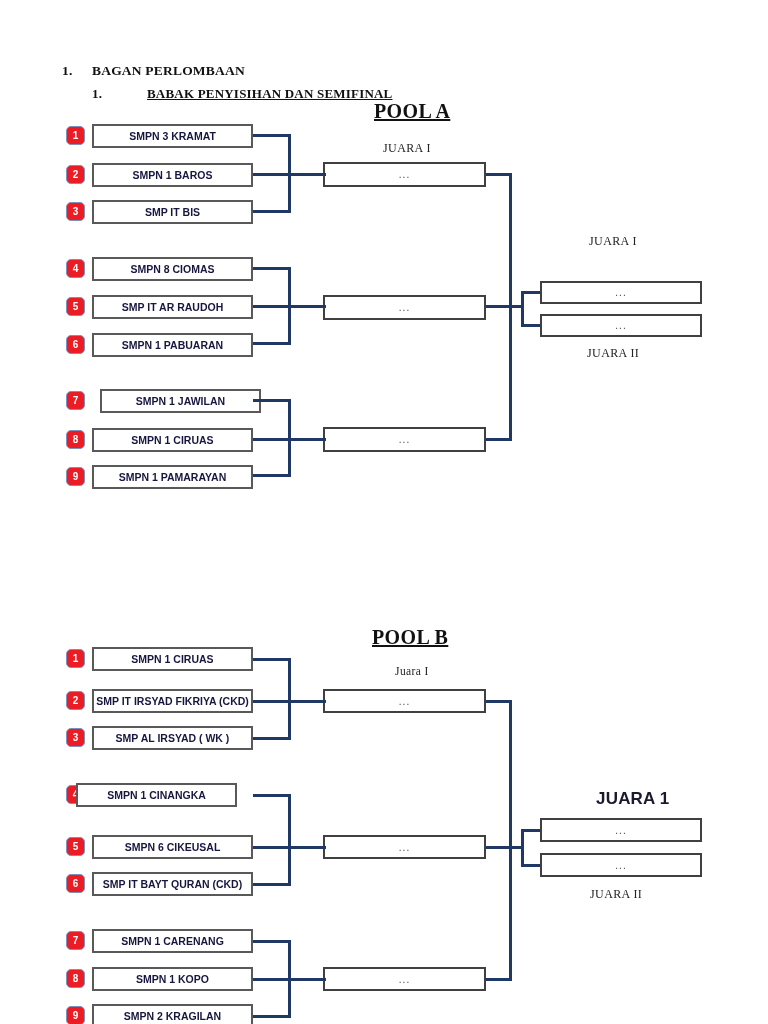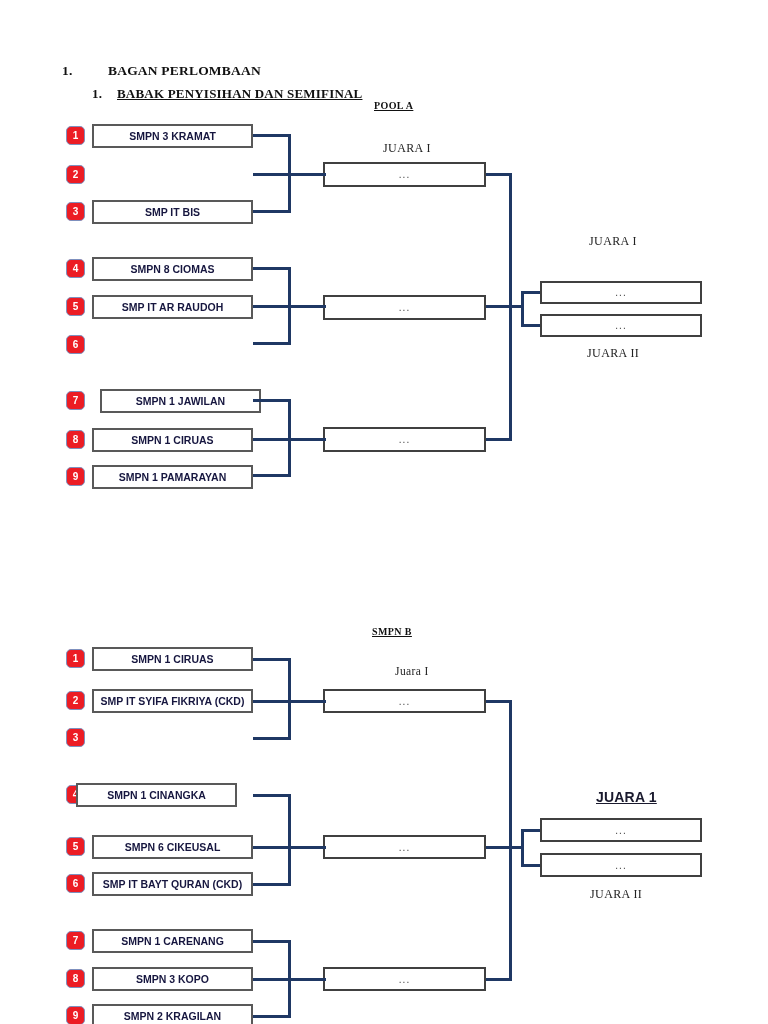--- a/index.html
+++ b/index.html
@@ -2,60 +2,62 @@
 <html><head>
 <meta charset="utf-8">
 <style>
   html,body{margin:0;padding:0;background:#ffffff;}
   .page{position:relative;width:768px;height:1024px;background:#ffffff;overflow:hidden;
         font-family:"Liberation Sans",sans-serif;}
   .h1num,.h1{position:absolute;font-family:"Liberation Serif",serif;font-weight:bold;
         font-size:13.5px;color:#111;letter-spacing:.2px;}
   .h2num,.h2{position:absolute;font-family:"Liberation Serif",serif;font-weight:bold;
         font-size:13px;color:#111;letter-spacing:.2px;}
-  .h2{text-decoration:underline;}
+  .h2{text-decoration:underline;margin-left:30px;}
   .pool-title{position:absolute;font-family:"Liberation Serif",serif;font-weight:bold;
-        font-size:10px;color:#111;text-decoration:underline;letter-spacing:.4px;}
+        font-size:20px;color:#111;text-decoration:underline;letter-spacing:.4px;}
   .lbl{position:absolute;font-family:"Liberation Serif",serif;font-size:12px;color:#222;
         letter-spacing:.4px;}
   .lbl-sans{position:absolute;font-family:"Liberation Sans",sans-serif;font-weight:bold;
-        font-size:14px;color:#1a1a2e;letter-spacing:.2px;text-decoration:underline;}
+        font-size:17px;color:#1a1a2e;letter-spacing:.2px;}
   .badge{position:absolute;width:17px;height:17px;background:#ec1c24;border:1px solid #7e90be;
         border-radius:5px;color:#fff;font-weight:bold;font-size:10px;display:flex;
         align-items:center;justify-content:center;}
   .tb{position:absolute;width:157px;height:20px;background:#fff;border:2px solid #595959;
         color:#16163f;font-weight:bold;font-size:10.5px;display:flex;align-items:center;
         justify-content:center;white-space:nowrap;}
   .mb,.fb{position:absolute;background:#fff;border:2px solid #404040;color:#444;
         font-size:10px;letter-spacing:1px;display:flex;align-items:center;justify-content:center;}
   .ln{position:absolute;background:#1f3864;}
 </style>
 </head>
 <body>
 
 <div class="page">
 
   <div class="h1num" style="left:62px;top:63px">1.</div>
-  <div class="h1" style="left:108px;top:63px">BAGAN PERLOMBAAN</div>
+  <div class="h1" style="left:92px;top:63px">BAGAN PERLOMBAAN</div>
   <div class="h2num" style="left:92px;top:86px">1.</div>
   <div class="h2" style="left:117px;top:86px">BABAK PENYISIHAN DAN SEMIFINAL</div>
 
   <div class="pool-title" style="left:374px;top:100px">POOL A</div>
   <div class="lbl" style="left:383px;top:141px">JUARA I</div>
 
   <div class="badge" style="left:66px;top:126px">1</div>
   <div class="tb" style="left:92px;top:124px">SMPN 3 KRAMAT</div>
   <div class="badge" style="left:66px;top:165px">2</div>
+  <div class="tb" style="left:92px;top:163px">SMPN 1 BAROS</div>
   <div class="badge" style="left:66px;top:202px">3</div>
   <div class="tb" style="left:92px;top:200px">SMP IT BIS</div>
   <div class="badge" style="left:66px;top:259px">4</div>
   <div class="tb" style="left:92px;top:257px">SMPN 8 CIOMAS</div>
   <div class="badge" style="left:66px;top:297px">5</div>
   <div class="tb" style="left:92px;top:295px">SMP IT AR RAUDOH</div>
   <div class="badge" style="left:66px;top:335px">6</div>
+  <div class="tb" style="left:92px;top:333px">SMPN 1 PABUARAN</div>
   <div class="badge" style="left:66px;top:391px">7</div>
   <div class="tb" style="left:100px;top:389px">SMPN 1 JAWILAN</div>
   <div class="badge" style="left:66px;top:430px">8</div>
   <div class="tb" style="left:92px;top:428px">SMPN 1 CIRUAS</div>
   <div class="badge" style="left:66px;top:467px">9</div>
   <div class="tb" style="left:92px;top:465px">SMPN 1 PAMARAYAN</div>
 
   <div class="mb" style="left:323px;top:162px;width:159px;height:21px">...</div>
   <div class="mb" style="left:323px;top:295px;width:159px;height:21px">...</div>
   <div class="mb" style="left:323px;top:427px;width:159px;height:21px">...</div>
@@ -78,38 +80,39 @@
   <div class="ln" style="left:253px;top:399px;width:38px;height:3px"></div>
   <div class="ln" style="left:253px;top:438px;width:73px;height:3px"></div>
   <div class="ln" style="left:253px;top:474px;width:38px;height:3px"></div>
   <div class="ln" style="left:288px;top:399px;width:3px;height:78px"></div>
   <div class="ln" style="left:486px;top:438px;width:26px;height:3px"></div>
   <div class="ln" style="left:509px;top:173px;width:3px;height:268px"></div>
   <div class="ln" style="left:521px;top:291px;width:3px;height:36px"></div>
   <div class="ln" style="left:521px;top:291px;width:19px;height:3px"></div>
   <div class="ln" style="left:521px;top:324px;width:19px;height:3px"></div>
 
-  <div class="pool-title" style="left:372px;top:626px">SMPN B</div>
+  <div class="pool-title" style="left:372px;top:626px">POOL B</div>
   <div class="lbl" style="left:395px;top:665px;font-size:11.5px">Juara I</div>
 
   <div class="badge" style="left:66px;top:649px">1</div>
   <div class="tb" style="left:92px;top:647px">SMPN 1 CIRUAS</div>
   <div class="badge" style="left:66px;top:691px">2</div>
-  <div class="tb" style="left:92px;top:689px">SMP IT SYIFA FIKRIYA (CKD)</div>
+  <div class="tb" style="left:92px;top:689px">SMP IT IRSYAD FIKRIYA (CKD)</div>
   <div class="badge" style="left:66px;top:728px">3</div>
+  <div class="tb" style="left:92px;top:726px">SMP AL IRSYAD ( WK )</div>
   <div class="badge" style="left:66px;top:785px">4</div>
   <div class="tb" style="left:76px;top:783px">SMPN 1 CINANGKA</div>
   <div class="badge" style="left:66px;top:837px">5</div>
   <div class="tb" style="left:92px;top:835px">SMPN 6 CIKEUSAL</div>
   <div class="badge" style="left:66px;top:874px">6</div>
   <div class="tb" style="left:92px;top:872px">SMP IT BAYT QURAN (CKD)</div>
   <div class="badge" style="left:66px;top:931px">7</div>
   <div class="tb" style="left:92px;top:929px">SMPN 1 CARENANG</div>
   <div class="badge" style="left:66px;top:969px">8</div>
-  <div class="tb" style="left:92px;top:967px">SMPN 3 KOPO</div>
+  <div class="tb" style="left:92px;top:967px">SMPN 1 KOPO</div>
   <div class="badge" style="left:66px;top:1006px">9</div>
   <div class="tb" style="left:92px;top:1004px">SMPN 2 KRAGILAN</div>
 
   <div class="mb" style="left:323px;top:689px;width:159px;height:20px">...</div>
   <div class="mb" style="left:323px;top:835px;width:159px;height:20px">...</div>
   <div class="mb" style="left:323px;top:967px;width:159px;height:20px">...</div>
 
   <div class="lbl-sans" style="left:596px;top:789px">JUARA 1</div>
   <div class="fb" style="left:540px;top:818px;width:158px;height:20px">...</div>
   <div class="fb" style="left:540px;top:853px;width:158px;height:20px">...</div>

